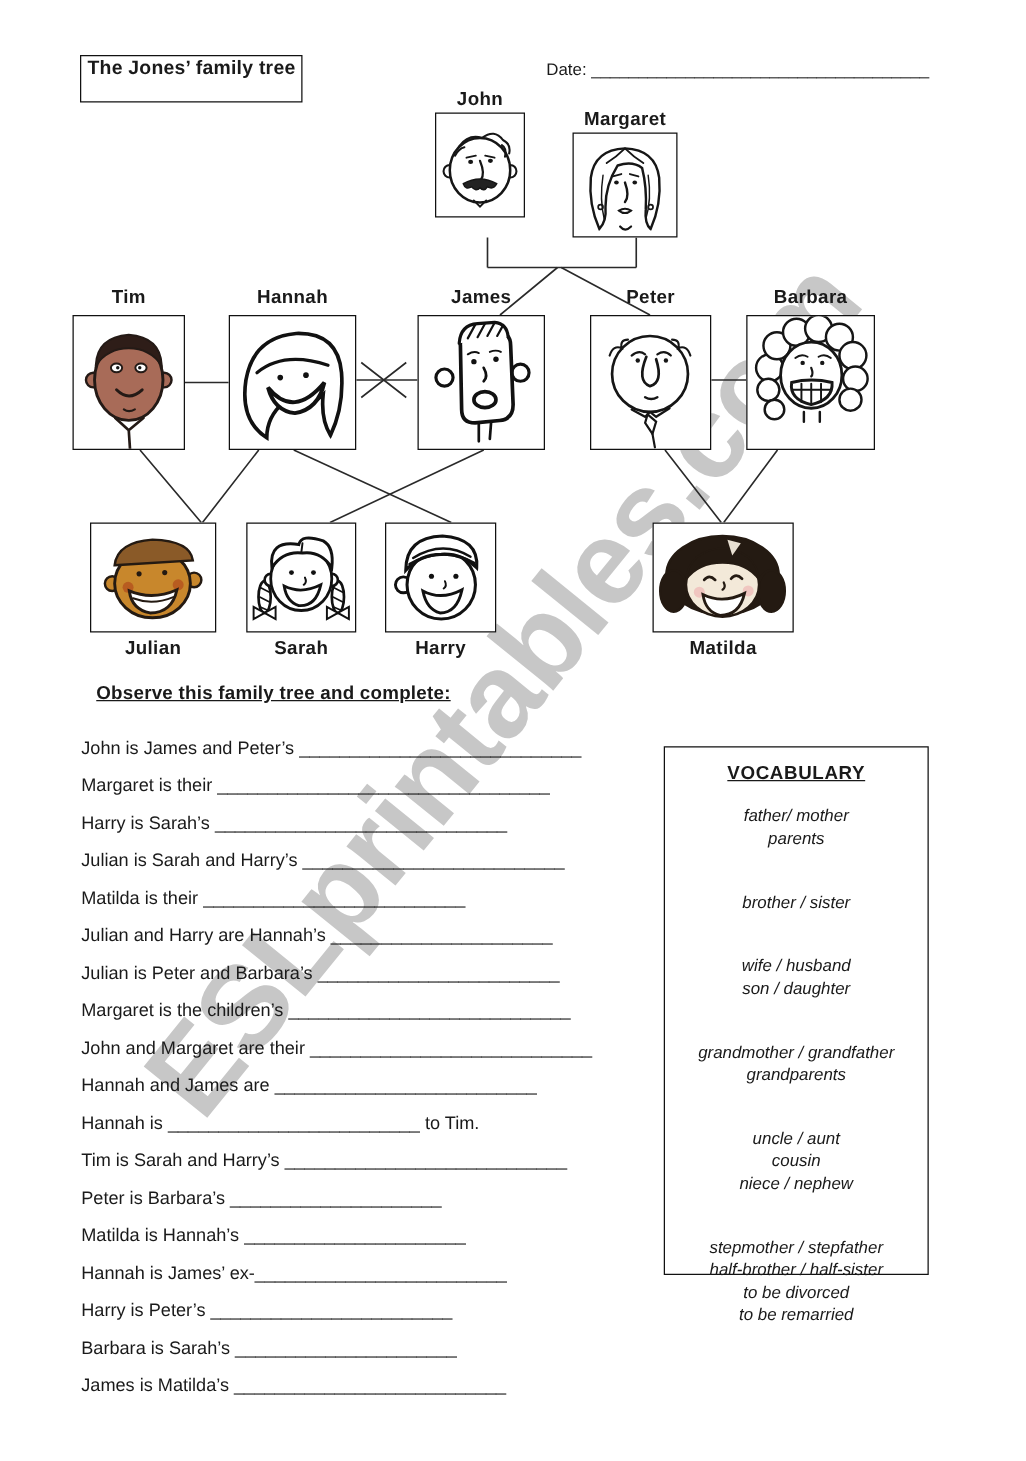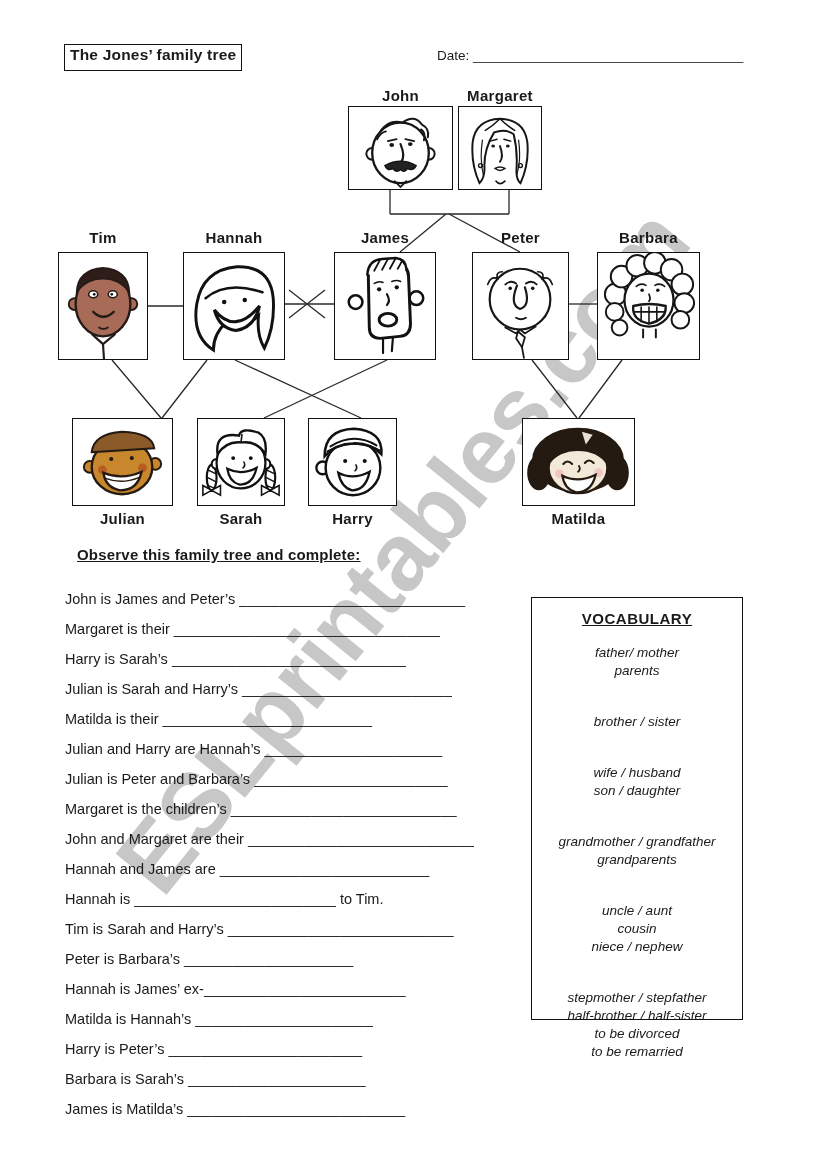--- a/index.html
+++ b/index.html
@@ -9,21 +9,21 @@
     font-family:"Liberation Sans", sans-serif; color:#1a1a1a;
   }
   .watermark {
     position:absolute; left:95px; top:845px; z-index:1;
     font-size:95px; font-weight:bold; color:#c7c7c7;
     transform:rotate(-51deg); transform-origin:0 0;
     white-space:nowrap; letter-spacing:-1px; pointer-events:none;
   }
   .title-box {
     position:absolute; left:64px; top:44px; z-index:2;
-    border:1px solid #111; padding:1px 5px 6px;
+    border:1px solid #111; padding:1px 5px 17px;
     font-size:15.5px; font-weight:bold; letter-spacing:0.2px;
   }
   .date-row { position:absolute; left:437px; top:48px; z-index:2; font-size:13.5px; white-space:pre; }
   .tree-lines { position:absolute; left:0; top:0; z-index:2; }
   .person { position:absolute; z-index:2; text-align:center; }
   .pname { font-size:15px; font-weight:bold; height:20px; line-height:20px; letter-spacing:0.3px; }
   .row-mid .pname { margin-bottom:4px; }
   .person-child .pname { margin-top:3px; }
   .pbox { border:1.5px solid #111; background:#fff; box-sizing:border-box; }
   .pbox svg { display:block; width:100%; height:100%; }
@@ -63,21 +63,21 @@
       <path d="M285,304 L334,304"></path>
       <path d="M289,290 L325,318 M289,318 L325,290"></path>
       <path d="M569,304 L597,304"></path>
       <path d="M112,360 L161,418 M207,360 L162,418"></path>
       <path d="M235,360 L361,418"></path>
       <path d="M387,360 L264,418"></path>
       <path d="M532,360 L577,418 M622,360 L579,418"></path>
     </g>
   </svg>
 
-  <div class="person row-top" style="left:348px;top:86px;width:105px">
+  <div class="person row-top" style="left:348px;top:70px;width:72px">
     <div class="pname">John</div>
     <div class="pbox" style="height:84px">
       <svg viewBox="0 0 84 84">
         <g stroke="#161616" fill="none" stroke-width="2" stroke-linecap="round">
           <circle cx="13" cy="48" r="6" fill="#fff"></circle>
             <circle cx="71" cy="48" r="6" fill="#fff"></circle>
           <ellipse cx="42" cy="47" rx="29" ry="31" fill="#fff" stroke-width="2.4"></ellipse>
           <path d="M22,24 Q31,12 44,16 Q56,7 64,18 Q72,22 70,31"></path>
           <path d="M18,33 q4,-7 9,-8 M66,34 q2,-8 -3,-11"></path>
           <path d="M29,35 l9,-2 M47,33 l9,2" stroke-width="1.8"></path>
@@ -312,22 +312,22 @@
     <div class="sentence">Julian is Sarah and Harry’s __________________________</div>
     <div class="sentence">Matilda is their __________________________</div>
     <div class="sentence">Julian and Harry are Hannah’s ______________________</div>
     <div class="sentence">Julian is Peter and Barbara’s ________________________</div>
     <div class="sentence">Margaret is the children’s ____________________________</div>
     <div class="sentence">John and Margaret are their ____________________________</div>
     <div class="sentence">Hannah and James are __________________________</div>
     <div class="sentence">Hannah is _________________________ to Tim.</div>
     <div class="sentence">Tim is Sarah and Harry’s ____________________________</div>
     <div class="sentence">Peter is Barbara’s _____________________</div>
+    <div class="sentence">Matilda is Hannah’s ______________________</div>
     <div class="sentence">Hannah is James’ ex-_________________________</div>
-    <div class="sentence">Matilda is Hannah’s ______________________</div>
     <div class="sentence">Harry is Peter’s ________________________</div>
     <div class="sentence">Barbara is Sarah’s ______________________</div>
     <div class="sentence">James is Matilda’s ___________________________</div>
   </div>
 
   <div class="vocab">
     <div class="vocab-title">VOCABULARY</div>
     <div class="vgroup first">
       <div>father/ mother</div>
       <div>parents</div>

